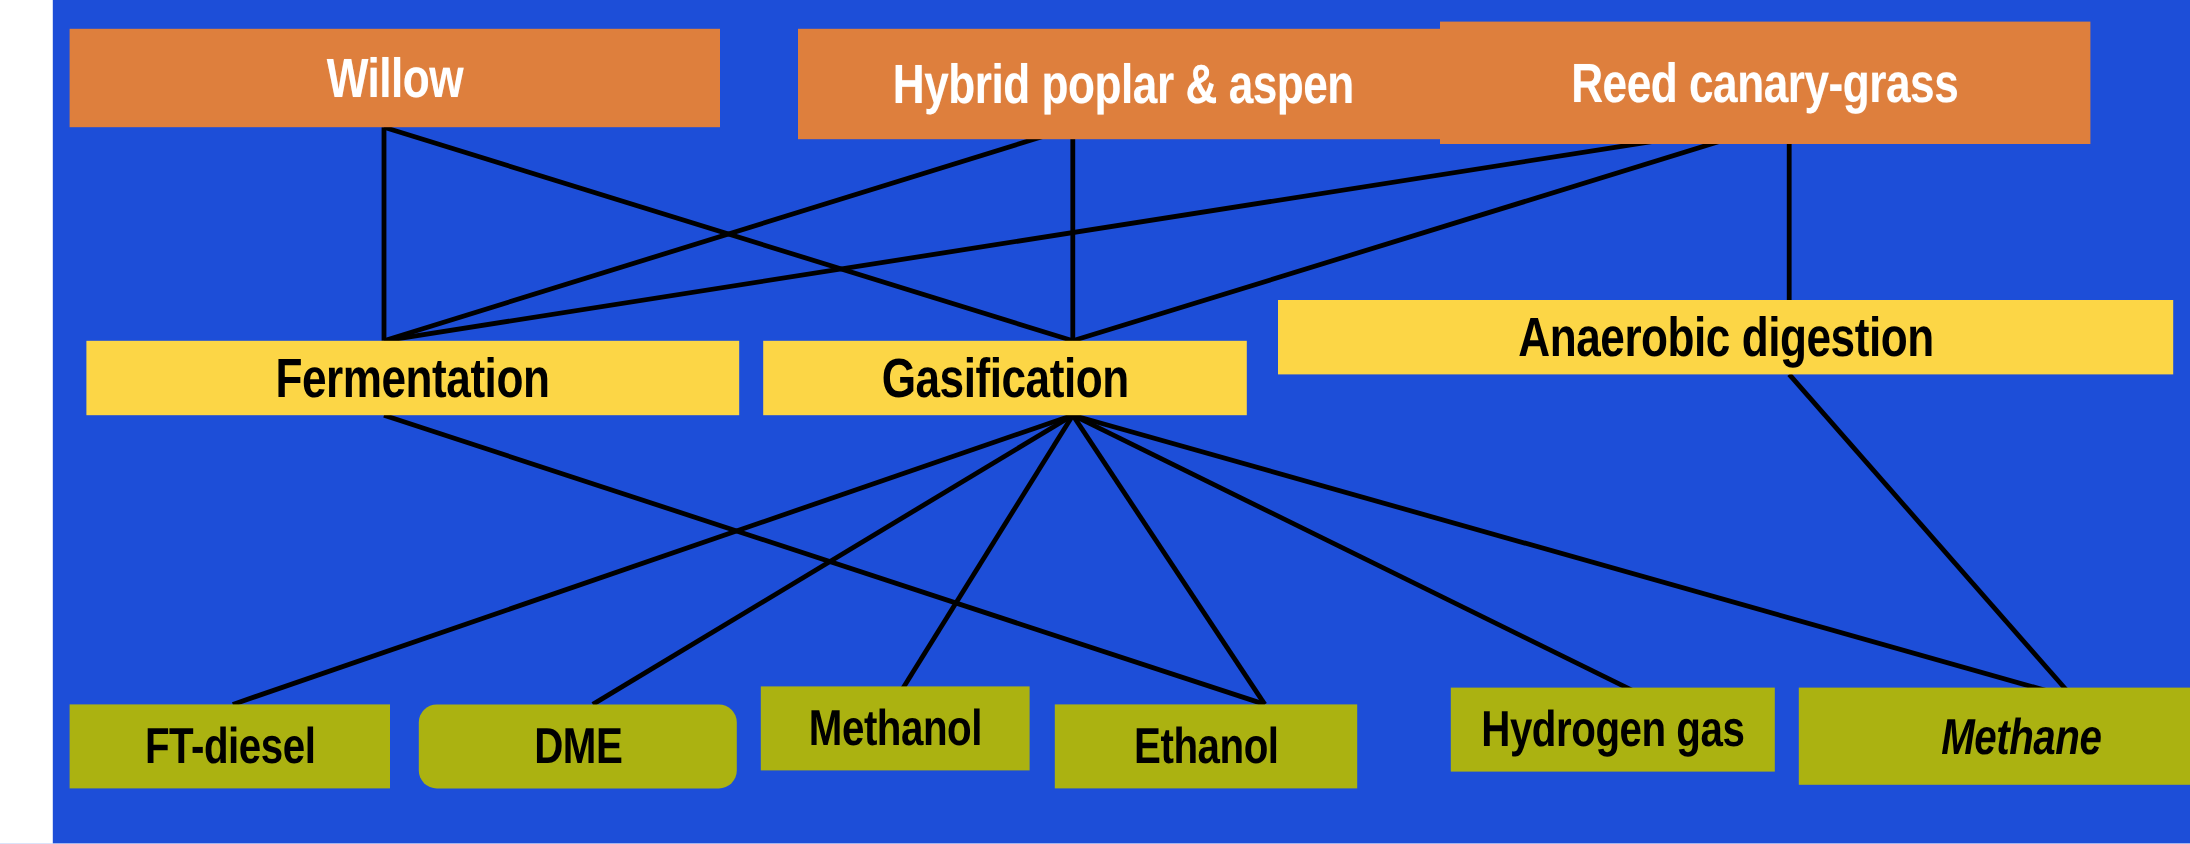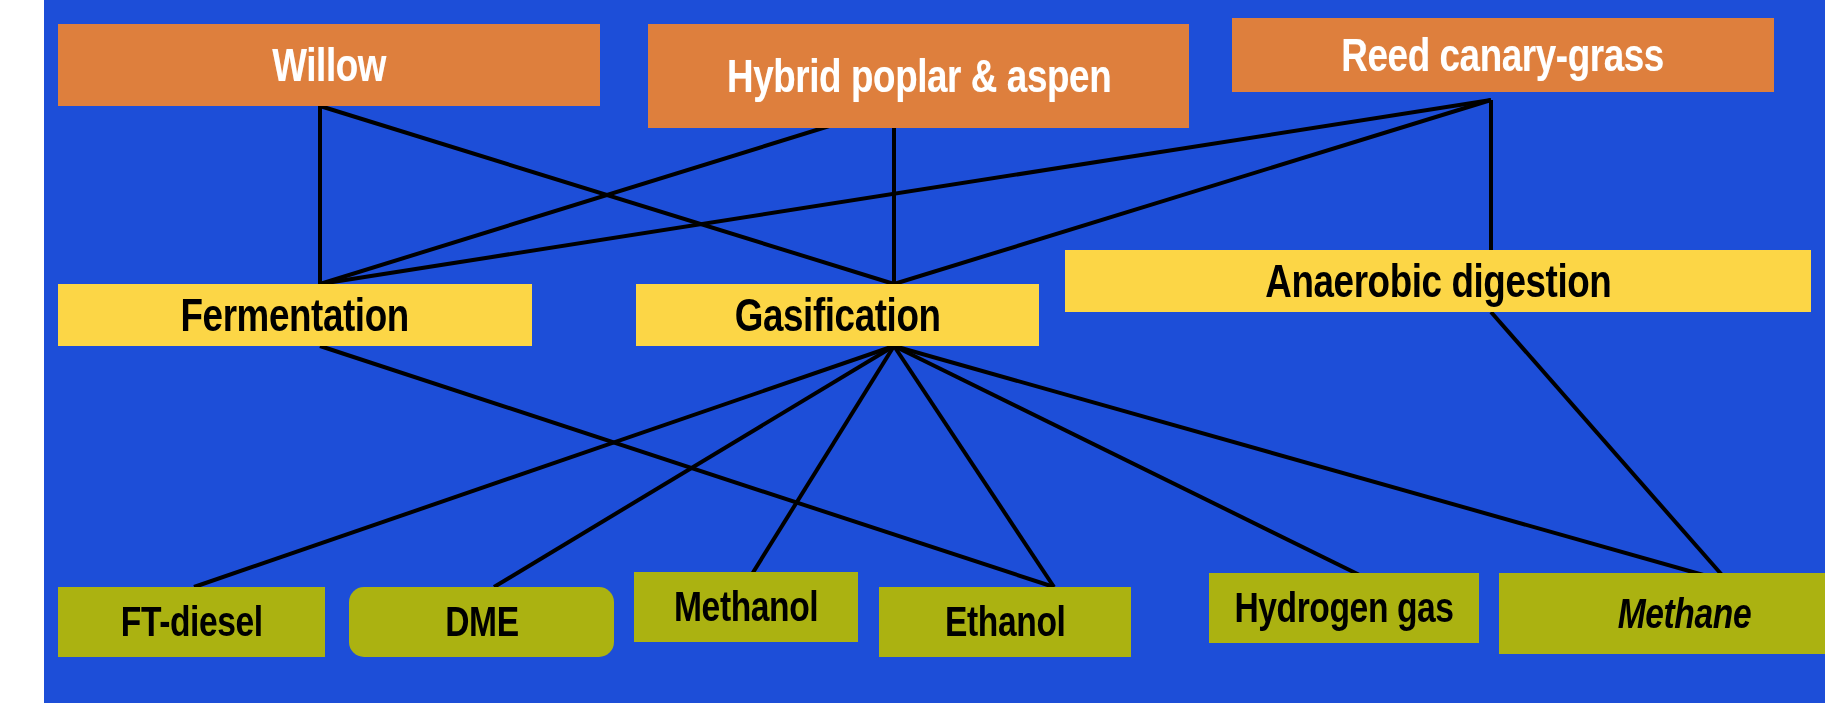--- a/index.html
+++ b/index.html
@@ -88,27 +88,27 @@
       <line x1="850" y1="346" x2="1010" y2="587" stroke="#000000" stroke-width="4" stroke-linecap="butt"></line>
       <line x1="850" y1="346" x2="1340" y2="587" stroke="#000000" stroke-width="4" stroke-linecap="butt"></line>
       <line x1="850" y1="346" x2="1670" y2="578" stroke="#000000" stroke-width="4" stroke-linecap="butt"></line>
       <line x1="1447" y1="312" x2="1678" y2="575" stroke="#000000" stroke-width="4" stroke-linecap="butt"></line>
     </svg>
 
   <div id="node-layer">
       <div class="node feedstock" style="left: 14px; top: 24px; width: 542px; height: 82px;">
         <span class="node-label">Willow</span>
       </div>
-      <div class="node feedstock" style="left: 604px; top: 24px; width: 541px; height: 104px; padding-left: 12px;">
+      <div class="node feedstock" style="left: 621px; top: 24px; width: 541px; height: 92px; padding-left: 12px;">
         <span class="node-label">Hybrid poplar &amp; aspen</span>
       </div>
-      <div class="node feedstock" style="left: 1188px; top: 18px; width: 542px; height: 74px;">
+      <div class="node feedstock" style="left: 1156px; top: 18px; width: 542px; height: 102px;">
         <span class="node-label">Reed canary-grass</span>
       </div>
-      <div class="node process" style="left: 14px; top: 284px; width: 474px; height: 62px;">
+      <div class="node process" style="left: 28px; top: 284px; width: 544px; height: 62px;">
         <span class="node-label">Fermentation</span>
       </div>
       <div class="node process" style="left: 592px; top: 284px; width: 403px; height: 62px; align-items: center;">
         <span class="node-label">Gasification</span>
       </div>
       <div class="node process" style="left: 1021px; top: 250px; width: 746px; height: 62px;">
         <span class="node-label">Anaerobic digestion</span>
       </div>
       <div class="node product" style="left: 14px; top: 587px; width: 267px; height: 70px;">
         <span class="node-label">FT-diesel</span>

